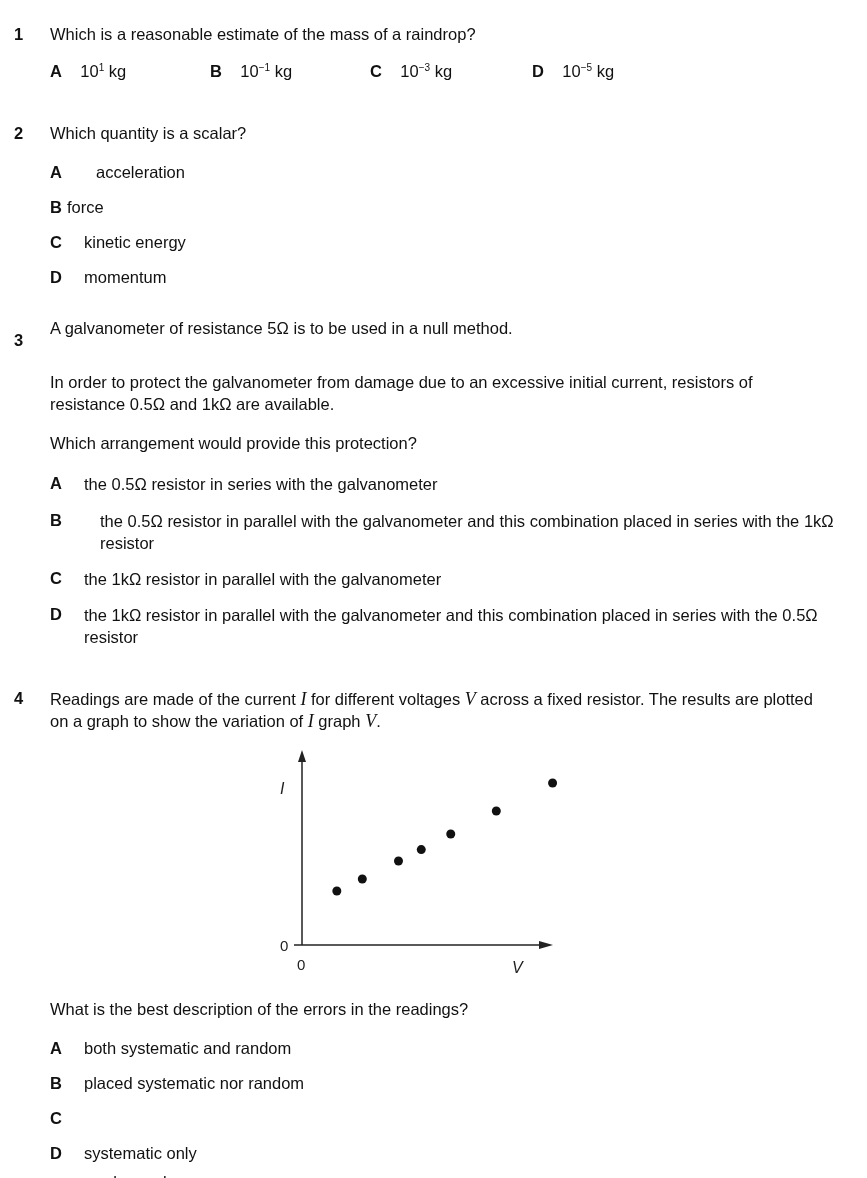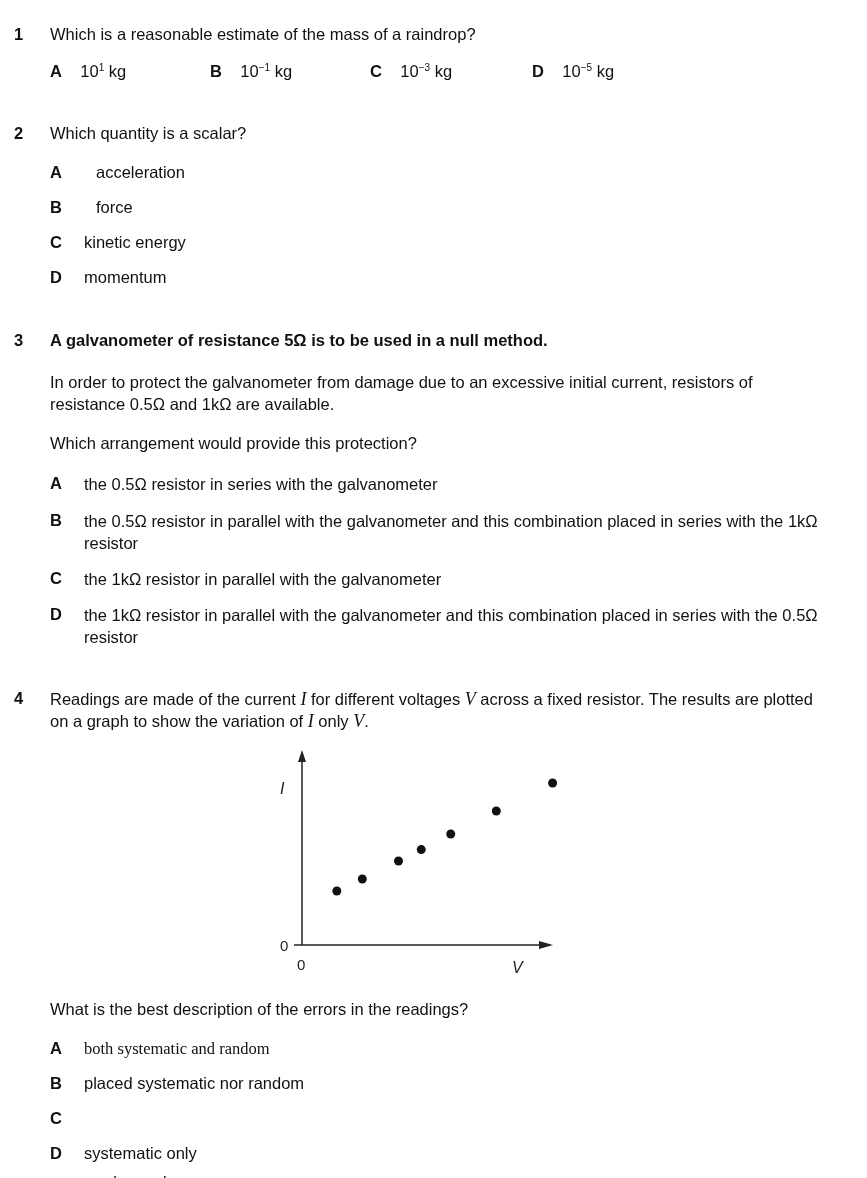--- a/index.html
+++ b/index.html
@@ -23,46 +23,46 @@
   <div class="abs" style="left:370px;top:62px;"><span class="opt">C</span>&nbsp;&nbsp;&nbsp;&nbsp;<span><span>10</span><sup>−3</sup>&nbsp;<span>kg</span></span></div>
   <div class="abs" style="left:532px;top:62px;"><span class="opt">D</span>&nbsp;&nbsp;&nbsp;&nbsp;<span><span>10</span><sup>−5</sup>&nbsp;<span>kg</span></span></div>
 </div>
 
 <div>
   <span class="abs qnum" style="left:14px;top:124px;">2</span>
   <span class="abs" style="left:50px;top:124px;">Which quantity is a scalar?</span>
   <div class="abs" style="left:50px;top:163px;"><span class="opt">A</span></div>
   <span class="abs" style="left:96px;top:163px;">acceleration</span>
   <div class="abs" style="left:50px;top:198px;"><span class="opt">B</span></div>
-  <span class="abs" style="left:96px;top:198px;">force</span>
+  <span class="abs" style="left:67px;top:198px;">force</span>
   <div class="abs" style="left:50px;top:233px;"><span class="opt">C</span></div>
   <span class="abs" style="left:84px;top:233px;">kinetic energy</span>
   <div class="abs" style="left:50px;top:268px;"><span class="opt">D</span></div>
   <span class="abs" style="left:84px;top:268px;">momentum</span>
 </div>
 
 <div>
   <span class="abs qnum" style="left:14px;top:331px;">3</span>
-  <span class="abs" style="left:50px;top:331px;font-weight:bold;">A galvanometer of resistance 5Ω is to be used in a null method.</span>
+  <span class="abs" style="left:50px;top:319px;">A galvanometer of resistance 5Ω is to be used in a null method.</span>
   <div class="wrap" style="left:50px;top:371px;width:780px;">In order to protect the galvanometer from damage due to an excessive initial current, resistors of resistance 0.5Ω and 1kΩ are available.</div>
   <span class="abs" style="left:50px;top:434px;">Which arrangement would provide this protection?</span>
 
   <span class="abs opt" style="left:50px;top:474px;">A</span>
   <div class="wrap" style="left:84px;top:473px;width:740px;">the 0.5Ω resistor in series with the galvanometer</div>
   <span class="abs opt" style="left:50px;top:511px;">B</span>
-  <div class="wrap" style="left:84px;top:510px;width:740px;">the 0.5Ω resistor in parallel with the galvanometer and this combination placed in series with the 1kΩ resistor</div>
+  <div class="wrap" style="left:100px;top:510px;width:740px;">the 0.5Ω resistor in parallel with the galvanometer and this combination placed in series with the 1kΩ resistor</div>
   <span class="abs opt" style="left:50px;top:569px;">C</span>
   <div class="wrap" style="left:84px;top:568px;width:740px;">the 1kΩ resistor in parallel with the galvanometer</div>
   <span class="abs opt" style="left:50px;top:605px;">D</span>
   <div class="wrap" style="left:84px;top:604px;width:740px;">the 1kΩ resistor in parallel with the galvanometer and this combination placed in series with the 0.5Ω resistor</div>
 </div>
 
 <div>
   <span class="abs qnum" style="left:14px;top:689px;">4</span>
-  <div class="wrap" style="left:50px;top:688px;width:780px;"><span>Readings are made of the current </span><span class="it">I</span><span> for different voltages </span><span class="it">V</span><span> across a fixed resistor. The results are plotted on a graph to show the variation of </span><span class="it">I</span><span> only </span><span class="it">V</span><span>.</span></div>
+  <div class="wrap" style="left:50px;top:688px;width:780px;"><span>Readings are made of the current </span><span class="it">I</span><span> for different voltages </span><span class="it">V</span><span> across a fixed resistor. The results are plotted on a graph to show the variation of </span><span class="it">I</span><span> graph </span><span class="it">V</span><span>.</span></div>
 
   <svg id="chart" style="position:absolute;left:250px;top:740px;" width="320" height="250" viewBox="0 0 320 250">
     <line x1="52" y1="205" x2="52" y2="18" stroke="#222" stroke-width="1.5"></line>
     <polygon points="52,10 48,22 56,22" fill="#222"></polygon>
     <line x1="44" y1="205" x2="292" y2="205" stroke="#222" stroke-width="1.5"></line>
     <polygon points="303,205 289,201 289,209" fill="#222"></polygon>
     <text x="30" y="54" font-size="16" font-style="italic" fill="#222">I</text>
     <text x="262" y="233" font-size="16" font-style="italic" fill="#222">V</text>
     <text x="30" y="211" font-size="15" fill="#222">0</text>
     <text x="47" y="230" font-size="15" fill="#222">0</text>
@@ -72,20 +72,20 @@
         <circle cx="148.48" cy="121" r="4.5" fill="#111"></circle>
         <circle cx="171.26" cy="109.60000000000001" r="4.5" fill="#111"></circle>
         <circle cx="200.74" cy="94" r="4.5" fill="#111"></circle>
         <circle cx="246.29999999999998" cy="71" r="4.5" fill="#111"></circle>
         <circle cx="302.58000000000004" cy="43" r="4.5" fill="#111"></circle>
       </g>
   </svg>
 
   <span class="abs" style="left:50px;top:1000px;">What is the best description of the errors in the readings?</span>
   <span class="abs opt" style="left:50px;top:1039px;">A</span>
-  <span class="abs" style="left:84px;top:1039px;font-family:Liberation Serif, serif;">both systematic and random</span>
+  <span class="abs" style="left:84px;top:1039px;">both systematic and random</span>
   <span class="abs opt" style="left:50px;top:1074px;">B</span>
   <span class="abs" style="left:84px;top:1074px;">placed systematic nor random</span>
   <span class="abs opt" style="left:50px;top:1109px;">C</span>
   <span class="abs" style="left:84px;top:1173px;">random only</span>
   <span class="abs opt" style="left:50px;top:1144px;">D</span>
   <span class="abs" style="left:84px;top:1144px;">systematic only</span>
 </div>
 
 </body></html>

